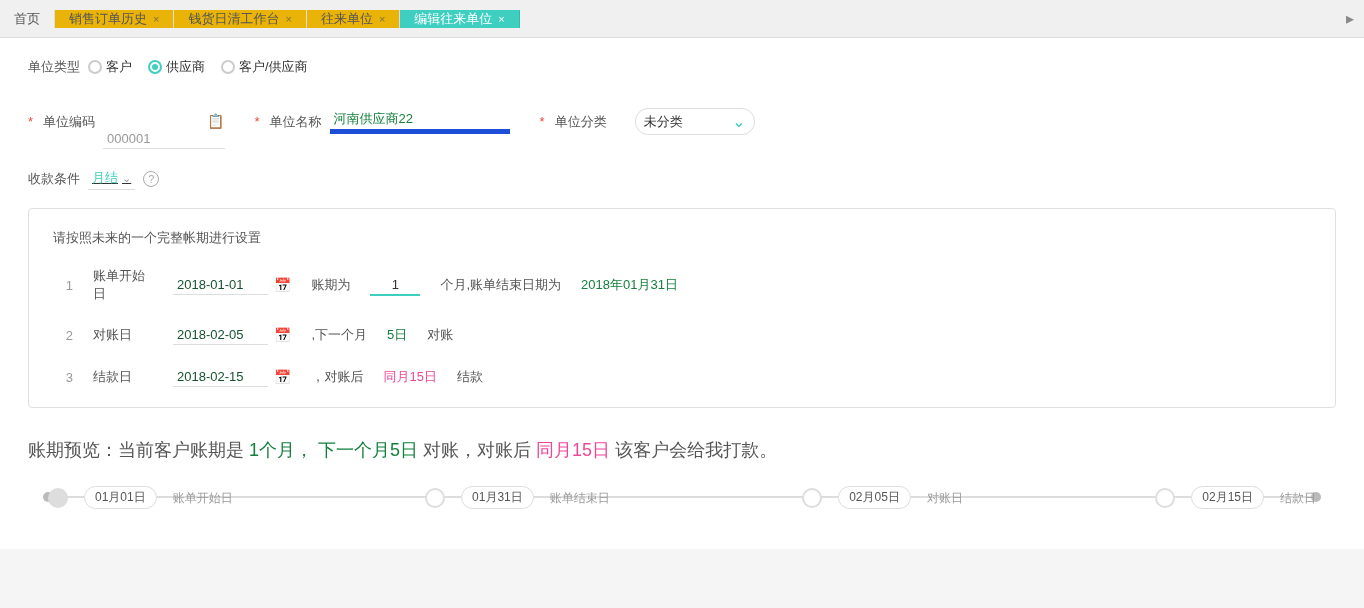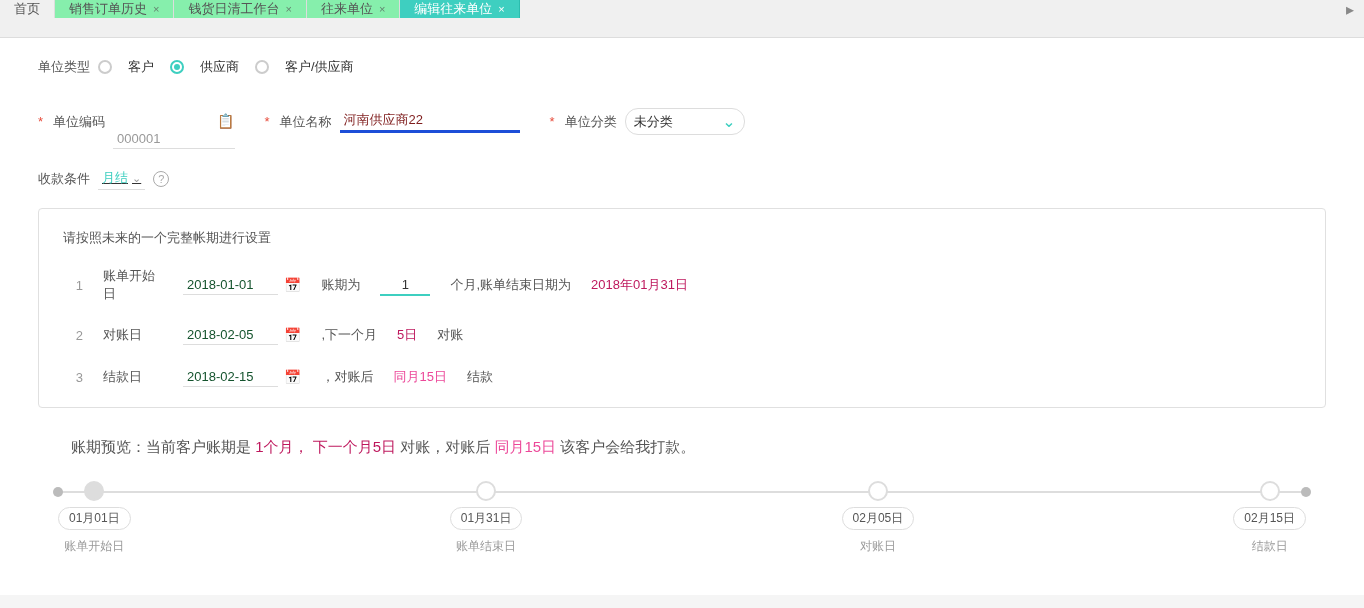--- a/index.html
+++ b/index.html
@@ -1,34 +1,34 @@
 <!DOCTYPE html>
 <html><head>
   <meta charset="utf-8">
   <style>
     * { box-sizing: border-box; margin: 0; padding: 0; }
     body { font-family: 'Microsoft YaHei', Arial, sans-serif; font-size: 13px; background: #f5f5f5; color: #333; }
 
     
     .tab-bar {
       display: flex;
-      align-items: flex-start;
+      align-items: center;
       background: #f0f0f0;
       border-bottom: 1px solid #ddd;
       height: 38px;
     }
     .tab {
       display: flex;
       align-items: center;
       padding: 0 14px;
       cursor: pointer;
       font-size: 13px;
       color: #555;
       border-right: 1px solid #ddd;
-      background: #86efac;
+      background: #eab308;
       gap: 6px;
       white-space: nowrap;
     }
     .tab:first-child { background: #f0f0f0; }
     .tab.active {
       background: #3ecfc0;
       color: #fff;
       border-right: 1px solid #2bbdae;
     }
     .tab .close-icon { font-size: 11px; opacity: 0.7; cursor: pointer; }
@@ -39,21 +39,21 @@
       align-items: center;
       padding: 0 10px;
       cursor: pointer;
       font-size: 16px;
       color: #888;
     }
 
     
     .main-content {
       background: #fff;
-      padding: 20px 38px;
+      padding: 20px 28px;
     }
 
     
     .form-row {
       display: flex;
       align-items: center;
       margin-bottom: 18px;
       gap: 30px;
     }
     .form-field {
@@ -70,21 +70,21 @@
       margin-right: 2px;
     }
     .radio-group {
       display: flex;
       align-items: center;
       gap: 16px;
     }
     .radio-item {
       display: flex;
       align-items: center;
-      gap: 16px;
+      gap: 4px;
       cursor: pointer;
     }
     .radio-circle {
       width: 14px; height: 14px;
       border-radius: 50%;
       border: 2px solid #ccc;
       display: flex; align-items: center; justify-content: center;
     }
     .radio-circle.checked {
       border-color: #3ecfc0;
@@ -92,25 +92,25 @@
     .radio-circle.checked::after {
       content: '';
       width: 6px; height: 6px;
       border-radius: 50%;
       background: #3ecfc0;
     }
 
     
     .text-input {
       border: none;
-      border-bottom: 3px solid #1d4ed8;
+      border-bottom: 5px solid #1d4ed8;
       outline: none;
       font-size: 13px;
       padding: 2px 4px;
-      color: #7f1d1d;
+      color: #15803d;
       background: transparent;
     }
     .input-with-icon {
       display: flex;
       align-items: center;
       border-bottom: 1px solid #ddd;
       gap: 4px;
     }
     .input-with-icon input {
       border: none;
@@ -142,20 +142,21 @@
     
     .select-outer {
       display: flex;
       align-items: center;
       border: 1px solid #ddd;
       border-radius: 13px;
       padding: 3px 8px;
       gap: 6px;
       min-width: 120px;
       cursor: pointer;
+      margin-left: 20px;
     }
     .select-outer .chevron-icon { margin-left: auto; color: #3ecfc0; font-size: 16px; }
 
     
     .help-icon {
       width: 16px; height: 16px;
       border-radius: 50%;
       border: 1px solid #aaa;
       display: flex; align-items: center; justify-content: center;
       font-size: 11px;
@@ -210,32 +211,31 @@
       border: none;
       border-bottom: 2px solid #3ecfc0;
       outline: none;
       font-size: 13px;
       padding: 2px 4px;
       width: 50px;
       color: #333;
       text-align: center;
     }
     .step-desc { color: #555; }
-    .highlight-orange { color: #be185d; }
+    .highlight-orange { color: #15803d; }
     .highlight-teal { color: #ec4899; }
 
     
     .preview-section {
       padding: 14px 0 20px 0;
     }
     .preview-text {
-      font-size: 15px;
+      font-size: 18px;
       color: #555;
       margin-bottom: 24px;
-      margin-left: 33px;
     }
 
     
     .timeline-wrap {
       position: relative;
       margin: 0 20px;
     }
     .timeline-line {
       position: absolute;
       top: 10px;
@@ -244,23 +244,22 @@
       background: #ddd;
     }
     .timeline-points {
       display: flex;
       justify-content: space-between;
       align-items: flex-start;
       position: relative;
     }
     .timeline-point {
       display: flex;
-      flex-direction: column;
-      align-items: center;
-      gap: 6px;
+      align-items: center;
+      gap: 16px;
     }
     .timeline-dot {
       width: 20px; height: 20px;
       border-radius: 50%;
       border: 2px solid #ccc;
       background: #fff;
       z-index: 1;
       position: relative;
     }
     .timeline-tag {

